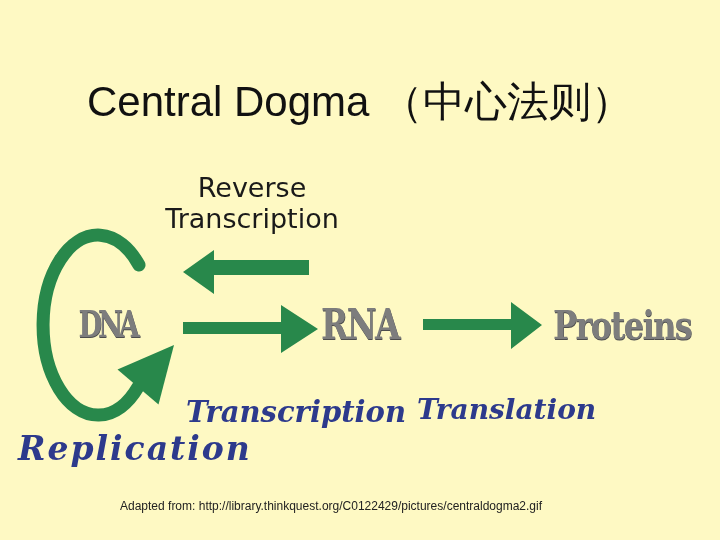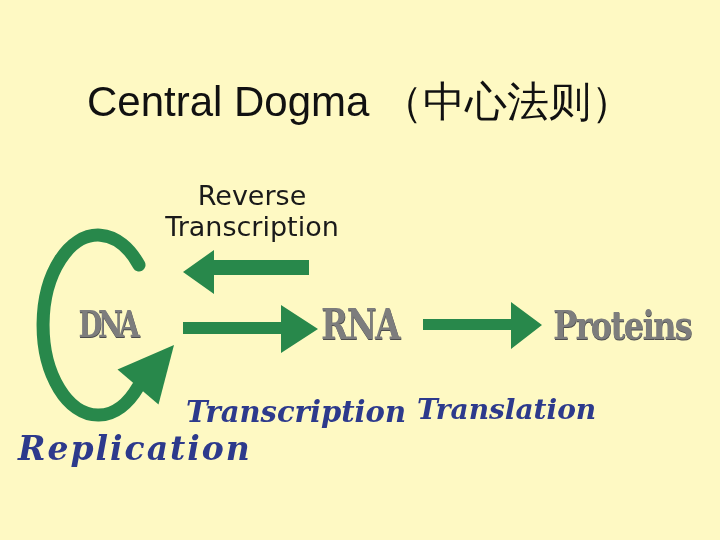--- a/index.html
+++ b/index.html
@@ -7,21 +7,21 @@
     position:relative; width:720px; height:540px; background:#fef9c3;
     overflow:hidden; font-family:"Liberation Sans", sans-serif;
   }
   .slide-title {
     position:absolute; top:74px; left:0; width:720px;
     text-align:center; font-size:42px; font-weight:400;
     font-family:"Liberation Sans", sans-serif; letter-spacing:0px;
     white-space:nowrap;
   }
   .reverse-label {
-    position:absolute; left:127px; top:180px; width:250px;
+    position:absolute; left:127px; top:172px; width:250px;
     text-align:center; font-size:27px; line-height:31px;
     font-family:"DejaVu Sans", sans-serif; color:#1a1a1a;
     font-weight:500;
   }
   .arrow-layer { position:absolute; left:0; top:0; width:720px; height:540px; }
   .node {
     position:absolute; text-align:center; font-family:"DejaVu Serif", serif;
     font-weight:bold; white-space:nowrap;
     text-shadow: 0.5px 0.5px 0 #4d4d4d;
   }
@@ -70,14 +70,15 @@
   <div class="node node-rna" style="color: rgb(125, 125, 125);">RNA</div>
 
   <div class="node node-proteins" style="color: rgb(125, 125, 125);">Proteins</div>
 
   <div class="process process-transcription" style="color: rgb(45, 58, 140);">Transcription</div>
 
   <div class="process process-replication" style="color: rgb(45, 58, 140);">Replication</div>
 
   <div class="process process-translation" style="color: rgb(45, 58, 140);">Translation</div>
 
+  <div class="citation">Adapted from: http://library.thinkquest.org/C0122429/pictures/centraldogma2.gif</div>
 
 </div>
 
 </body></html>

